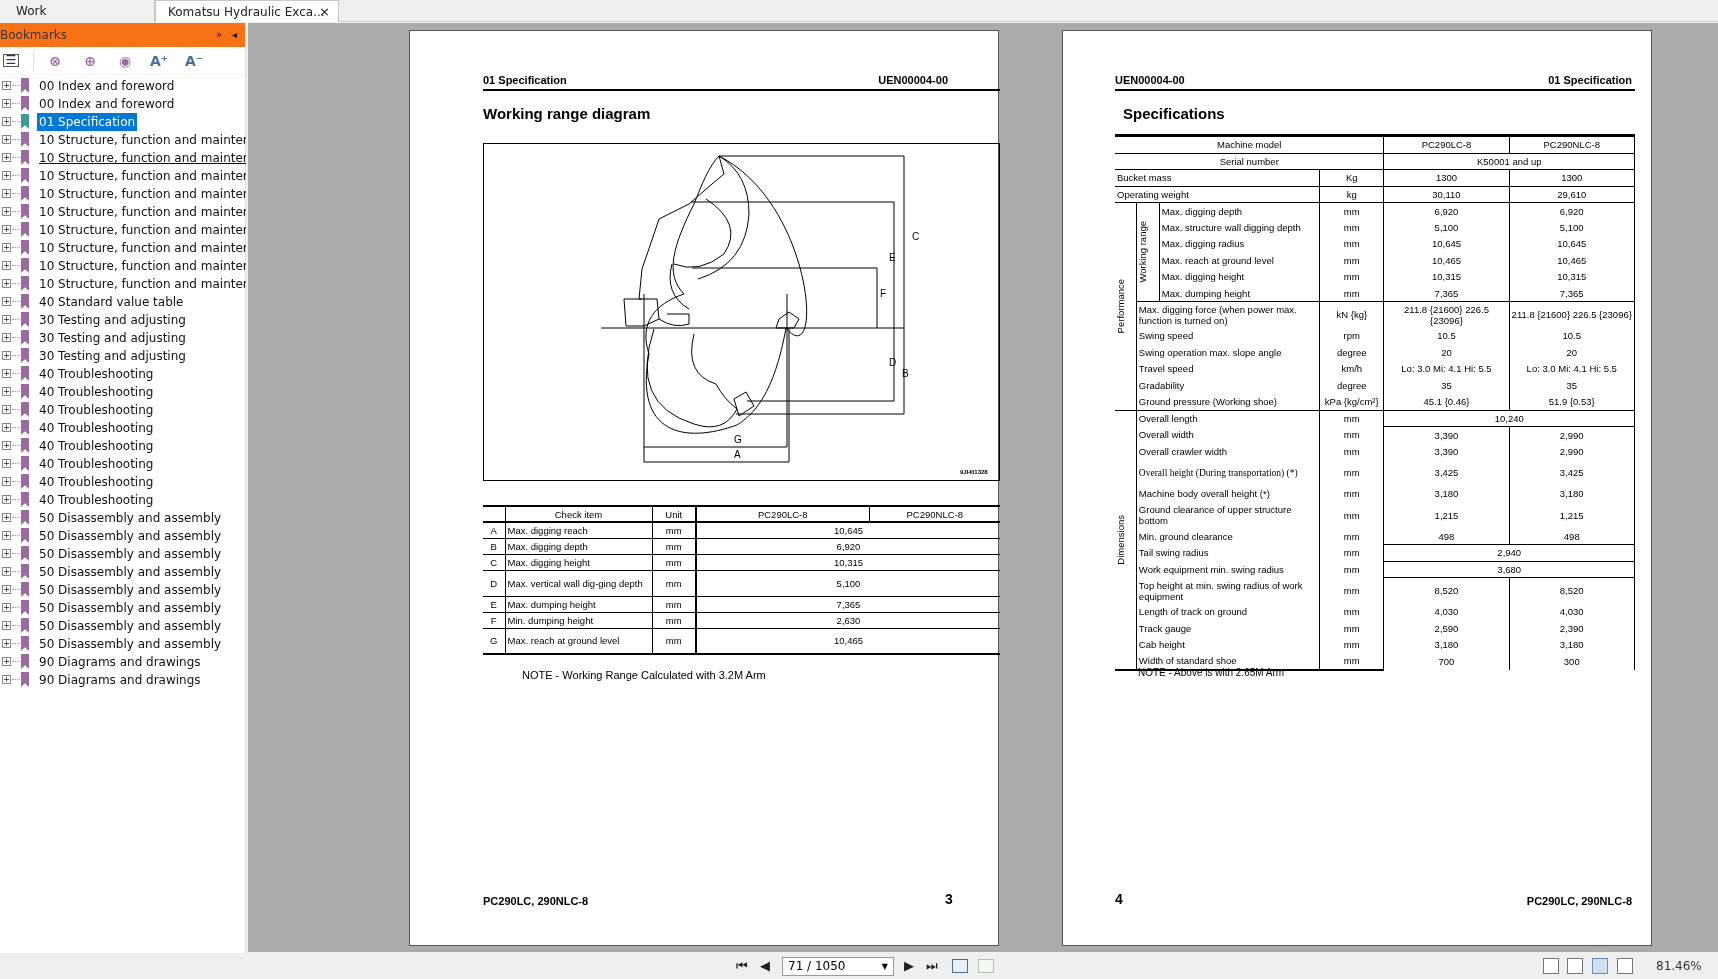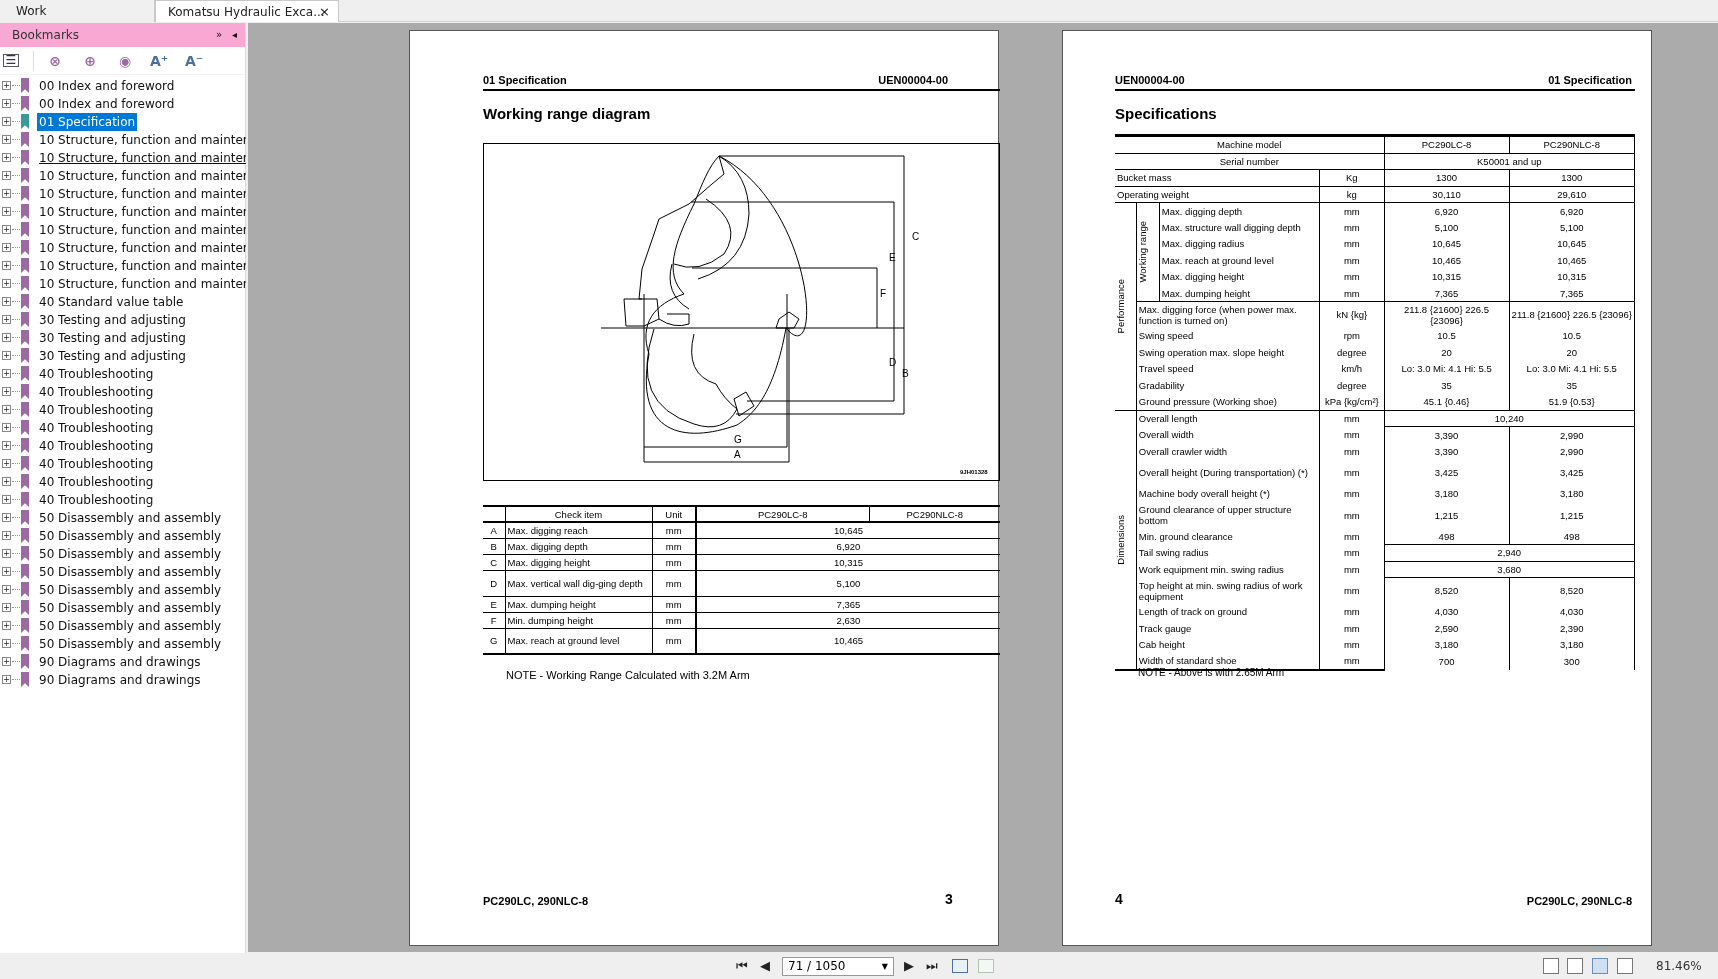--- a/index.html
+++ b/index.html
@@ -3,21 +3,21 @@
 <meta charset="utf-8">
 <style>
 *{box-sizing:border-box;margin:0;padding:0}
 html,body{width:1718px;height:979px;overflow:hidden;background:#efefef;font-family:"DejaVu Sans",sans-serif;}
 .tabbar{position:absolute;left:0;top:0;width:1718px;height:22px;background:#efefef;border-bottom:1px solid #cfcfcf}
 .tab{position:absolute;top:0;height:22px;font-size:12px;color:#222;line-height:22px;padding-left:16px}
 .tab.start{left:0;width:155px;background:#f0f0f0;border-right:1px solid #c8c8c8}
 .tab.active{left:155px;width:184px;background:#fff;border:1px solid #c8c8c8;border-bottom:none;padding-left:12px}
 .tab .close{position:absolute;right:8px;top:0;font-size:13px;color:#111}
 .sidebar{position:absolute;left:0;top:23px;width:246px;height:930px;background:#fff;border-right:1px solid #ddd}
-.sb-head{height:24px;background:#f9a8d4;font-size:12px;line-height:24px;color:#333;padding-left:12px;position:relative}
+.sb-head{height:24px;background:#f97316;font-size:12px;line-height:24px;color:#333;padding-left:0;position:relative}
 .sb-head .ctrl{position:absolute;top:0;font-size:10px;color:#111}
 .sb-tools{height:28px;position:relative;border-bottom:1px solid #f3f3f3}
 .tool{position:absolute;top:5px;width:18px;height:18px;font-size:14px;line-height:18px;text-align:center;font-weight:bold;color:#4a6fa0}
 .bm{position:absolute;left:0;width:246px;height:18px;font-size:12px;line-height:18px;color:#111;white-space:nowrap;overflow:hidden}
 .bm .plus{position:absolute;left:2px;top:4px;width:9px;height:9px;border:1px solid #888;font-size:8px;line-height:7px;text-align:center;color:#222;background:#fff}
 .bm .dots{position:absolute;left:12px;top:8px;width:8px;border-top:1px dotted #999}
 .bm .flag{position:absolute;left:21px;top:1px;width:8px;height:15px;background:#9a6aa0;clip-path:polygon(0 0,100% 0,100% 100%,50% 75%,0 100%)}
 .bm .flag.teal{background:#3a9a96}
 .bm .lbl{position:absolute;left:37px;top:0;padding:0 2px}
 .bm.sel .lbl{background:#0078d7;color:#fff}
@@ -390,31 +390,31 @@
             <td class="c" colspan="2" style="border-left:2px solid #000;border-right:none">2,630</td>
           </tr>
           <tr class="last">
             <td class="c" style="border-left:none;height:26px">G</td>
             <td>Max. reach at ground level</td>
             <td class="c">mm</td>
             <td class="c" colspan="2" style="border-left:2px solid #000;border-right:none">10,465</td>
           </tr>
         </tbody>
     </table>
-    <div class="note" style="left:96px;top:638px">NOTE - Working Range Calculated with 3.2M Arm</div>
+    <div class="note" style="left:112px;top:638px">NOTE - Working Range Calculated with 3.2M Arm</div>
 
     <div class="foot" style="left:73px">PC290LC, 290NLC-8</div>
     <div class="pnum" style="left:535px">3</div>
   </div>
 
   <div class="page pg-right">
     <div class="runhead" style="left:52px">UEN00004-00</div>
     <div class="runhead" style="right:19px">01 Specification</div>
     <div class="hrule" style="left:52px;width:520px;top:58px"></div>
-    <div class="ptitle" style="left:52px;top:74px">Specifications</div>
+    <div class="ptitle" style="left:60px;top:74px">Specifications</div>
     <div class="hrule" style="left:52px;width:520px;top:103px"></div>
 
     <table class="stable">
       <colgroup>
         <col style="width:22px">
           <col style="width:22px">
           <col style="width:168px">
           <col style="width:66px">
           <col style="width:130px">
           <col style="width:130px">
@@ -489,21 +489,21 @@
             <td class="c nb" style="border-top:1px solid #000">211.8 {21600} 226.5 {23096}</td>
             <td class="c nb" style="border-top:1px solid #000">211.8 {21600} 226.5 {23096}</td>
           </tr>
           <tr>
             <td colspan="2" class="nb" style="">Swing speed</td>
             <td class="c nb" style="">rpm</td>
             <td class="c nb" style="">10.5</td>
             <td class="c nb" style="">10.5</td>
           </tr>
           <tr>
-            <td colspan="2" class="nb" style="">Swing operation max. slope height</td>
+            <td colspan="2" class="nb" style="">Swing operation max. slope angle</td>
             <td class="c nb" style="">degree</td>
             <td class="c nb" style="">20</td>
             <td class="c nb" style="">20</td>
           </tr>
           <tr>
             <td colspan="2" class="nb" style="">Travel speed</td>
             <td class="c nb" style="">km/h</td>
             <td class="c nb" style="">Lo: 3.0 Mi: 4.1 Hi: 5.5</td>
             <td class="c nb" style="">Lo: 3.0 Mi: 4.1 Hi: 5.5</td>
           </tr>
@@ -533,21 +533,21 @@
             <td class="c nb" style="">3,390</td>
             <td class="c nb" style="">2,990</td>
           </tr>
           <tr>
             <td colspan="2" class="nb" style="">Overall crawler width</td>
             <td class="c nb" style="">mm</td>
             <td class="c nb" style="">3,390</td>
             <td class="c nb" style="">2,990</td>
           </tr>
           <tr>
-            <td colspan="2" class="nb" style="height:26px;">Overall height (During transportation) (*)</td>
+            <td colspan="2" class="nb" style="height:26px;font-family:Liberation Serif, serif;">Overall height (During transportation) (*)</td>
             <td class="c nb" style="">mm</td>
             <td class="c nb" style="">3,425</td>
             <td class="c nb" style="">3,425</td>
           </tr>
           <tr>
             <td colspan="2" class="nb" style="">Machine body overall height (*)</td>
             <td class="c nb" style="">mm</td>
             <td class="c nb" style="">3,180</td>
             <td class="c nb" style="">3,180</td>
           </tr>

